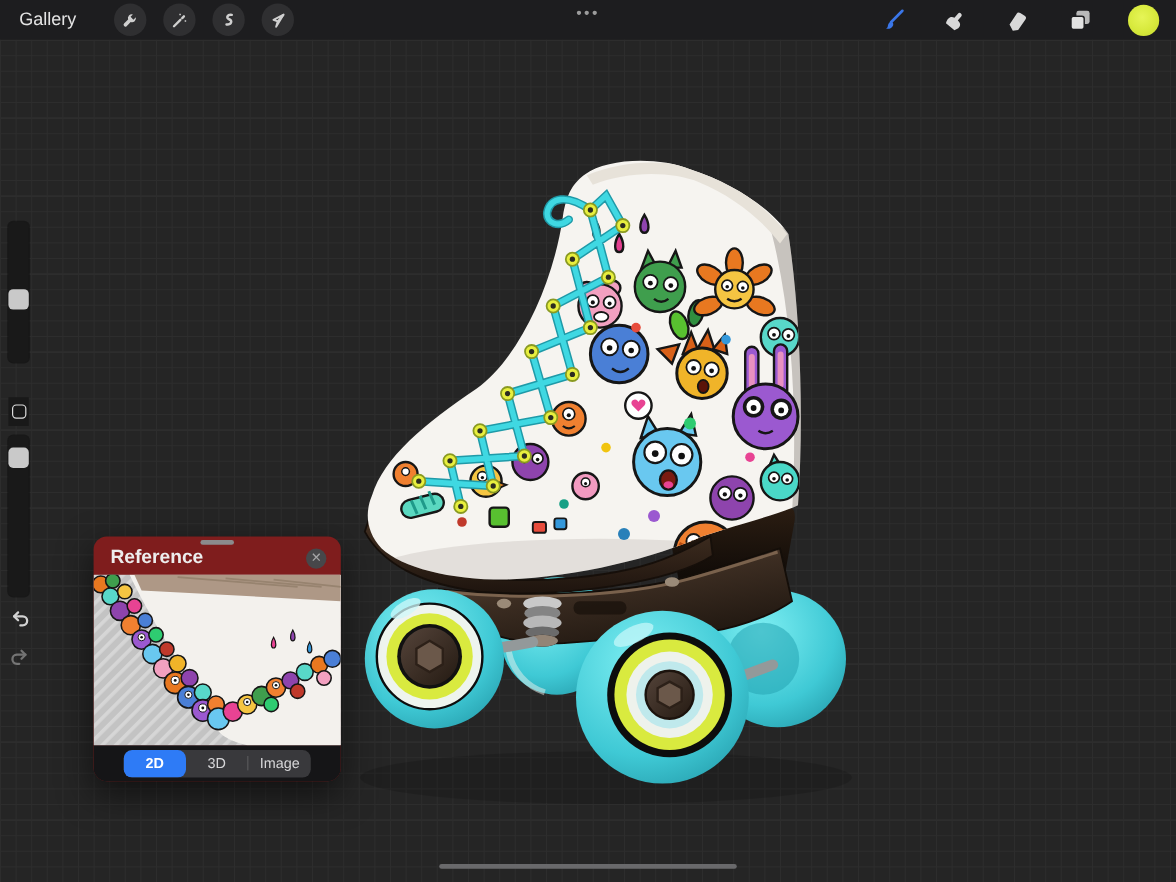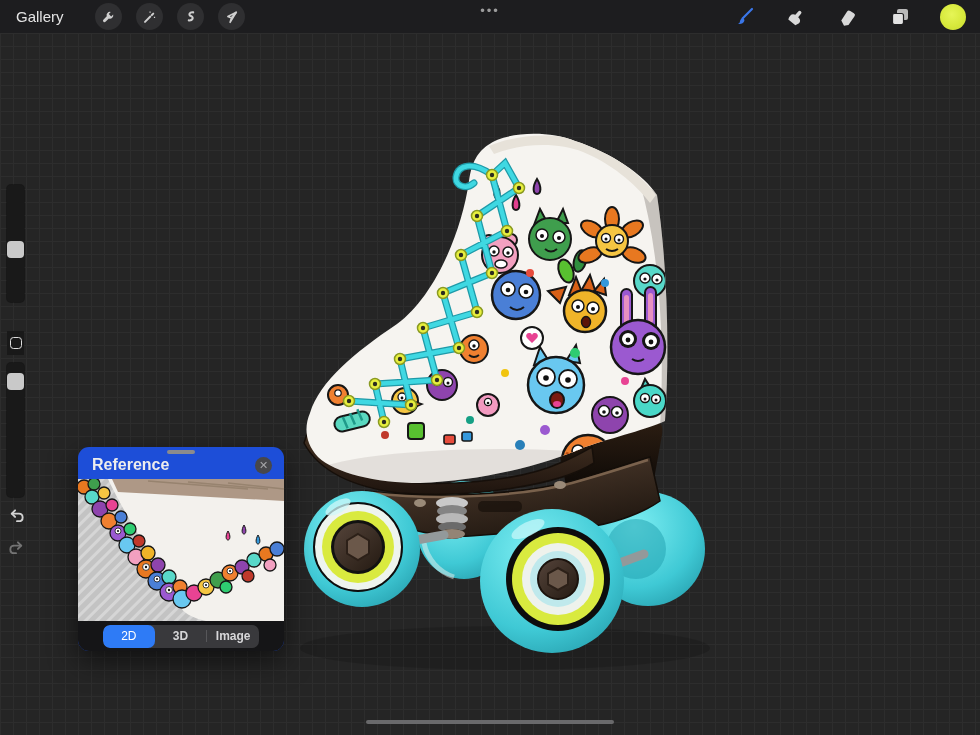--- a/index.html
+++ b/index.html
@@ -43,36 +43,36 @@
   .modify-btn { position:absolute; left:0; top:146px; width:17px; height:24px;
     display:flex; align-items:center; justify-content:center; background:#191919; }
   .modify-square { width:12px; height:12px; border:1.7px solid #dedede; border-radius:3.5px; }
   .undo-btn, .redo-btn { position:absolute; left:-1px; width:20px; height:20px;
     display:flex; align-items:center; justify-content:center; }
   .undo-btn { top:320px; }
   .redo-btn { top:352px; opacity:0.45; }
 
   
   .ref-panel { position:absolute; left:78px; top:447px; width:206px; height:204px;
-    background:#1d4ed8; border-radius:11px; overflow:hidden; z-index:25;
+    background:#7f1d1d; border-radius:11px; overflow:hidden; z-index:25;
     box-shadow:0 10px 28px rgba(0,0,0,0.55); }
   .ref-grab { position:absolute; left:50%; top:3px; transform:translateX(-50%);
     width:28px; height:4px; border-radius:2px; background:#8b8b8d; z-index:2; }
   .ref-header { height:32px; display:flex; align-items:center; padding:4px 12px 0 14px; }
   .ref-title { color:#ededed; font-size:16px; font-weight:bold; }
   .ref-close { margin-left:auto; width:17px; height:17px; border-radius:50%; background:#47474a;
     display:flex; align-items:center; justify-content:center; color:#a6a6a8; font-size:11px;
     line-height:1; }
   .ref-image { position:relative; width:206px; height:142px; background:#c6c6c6; }
   .ref-tabbar { height:30px; background:#151517; display:flex; align-items:center; justify-content:center; }
   .segmented { width:156px; height:23px; background:#39393c; border-radius:7px;
     display:flex; align-items:stretch; overflow:hidden; }
   .segment { flex:1; display:flex; align-items:center; justify-content:center;
-    font-size:12px; color:#d6d6d8; position:relative;font-weight:bold; }
-  .segment.selected { background:#2e7bf6; border-radius:7px; color:#ffffff; font-weight:normal; }
+    font-size:12px; color:#d6d6d8; position:relative; }
+  .segment.selected { background:#2e7bf6; border-radius:7px; color:#ffffff; font-weight:bold; }
   .seg-divider { width:1px; height:12px; background:#57575a; align-self:center; }
 
   
   .home-indicator { position:absolute; left:366px; top:720px; width:248px; height:4px;
     border-radius:2.5px; background:#69696b; z-index:30; }
 </style>
 </head>
 <body>
 
 <div class="stage">

